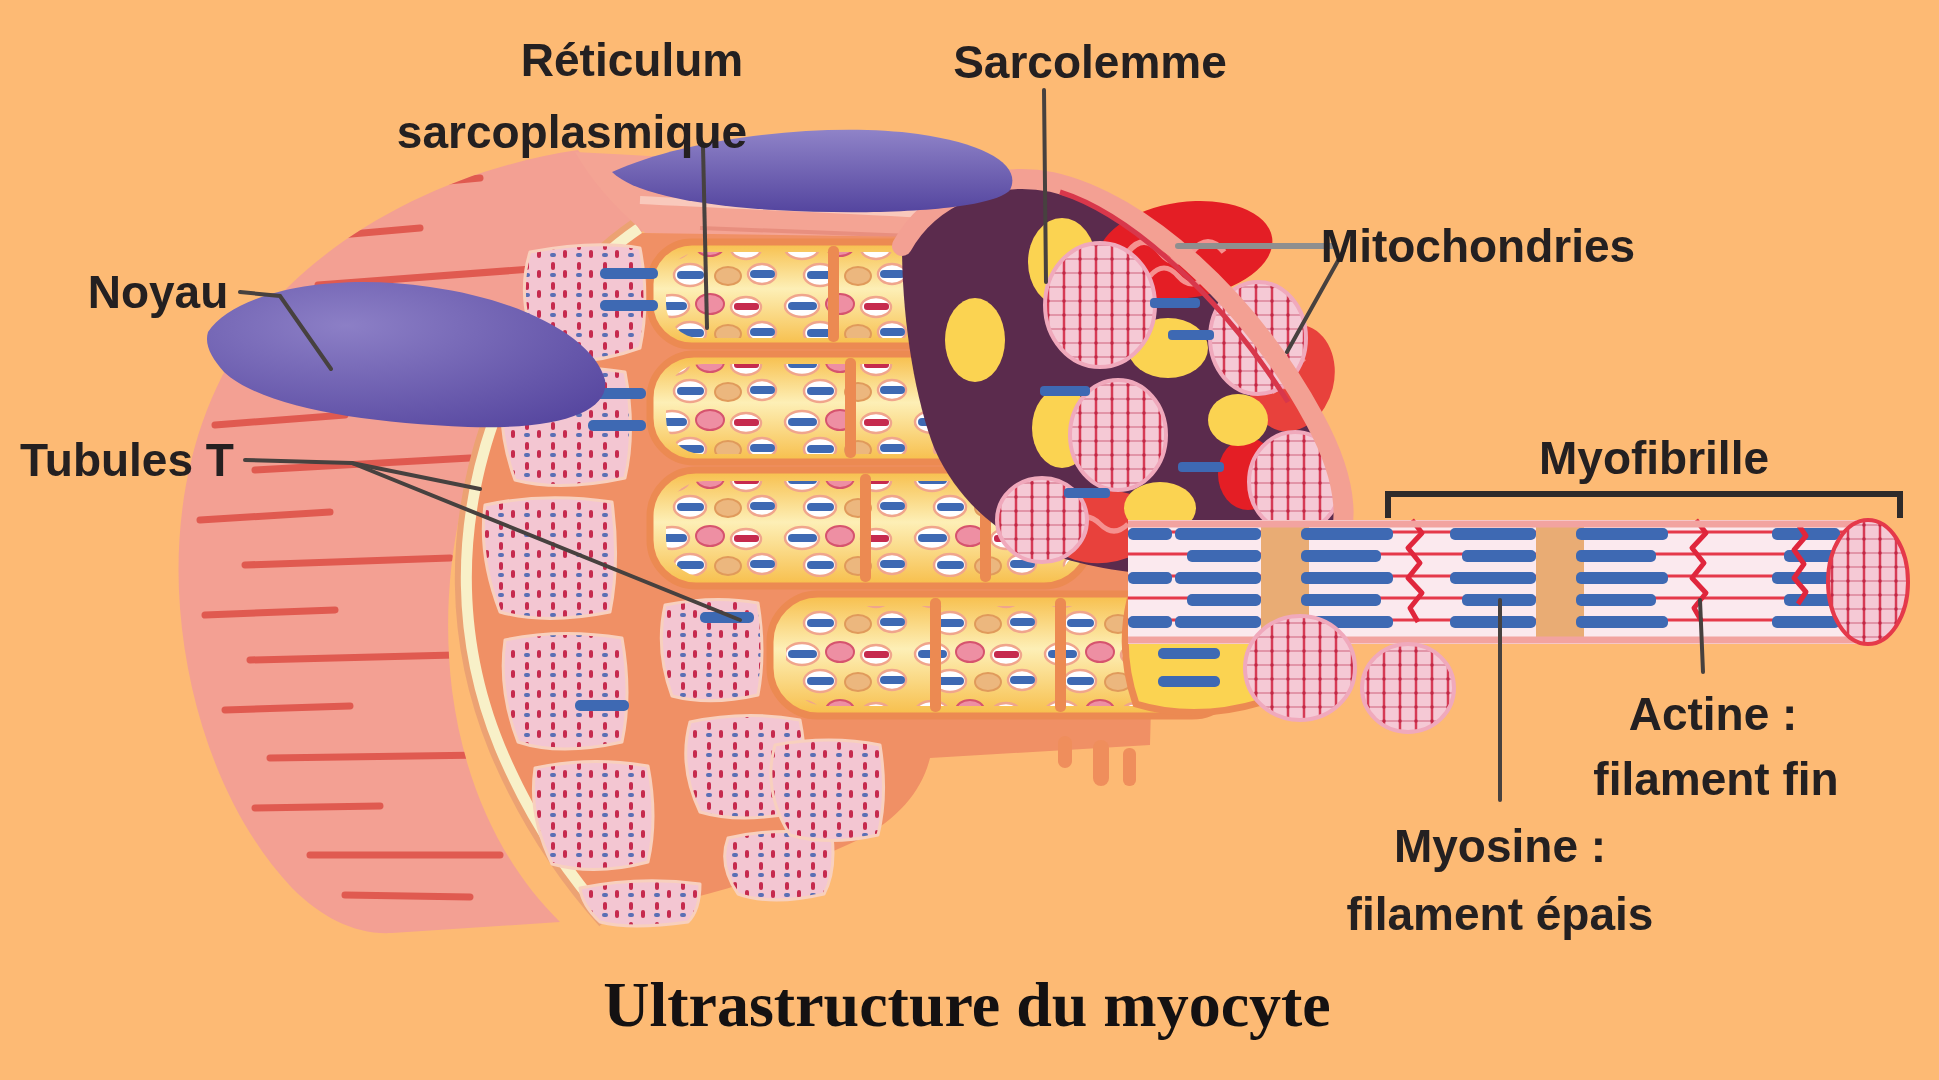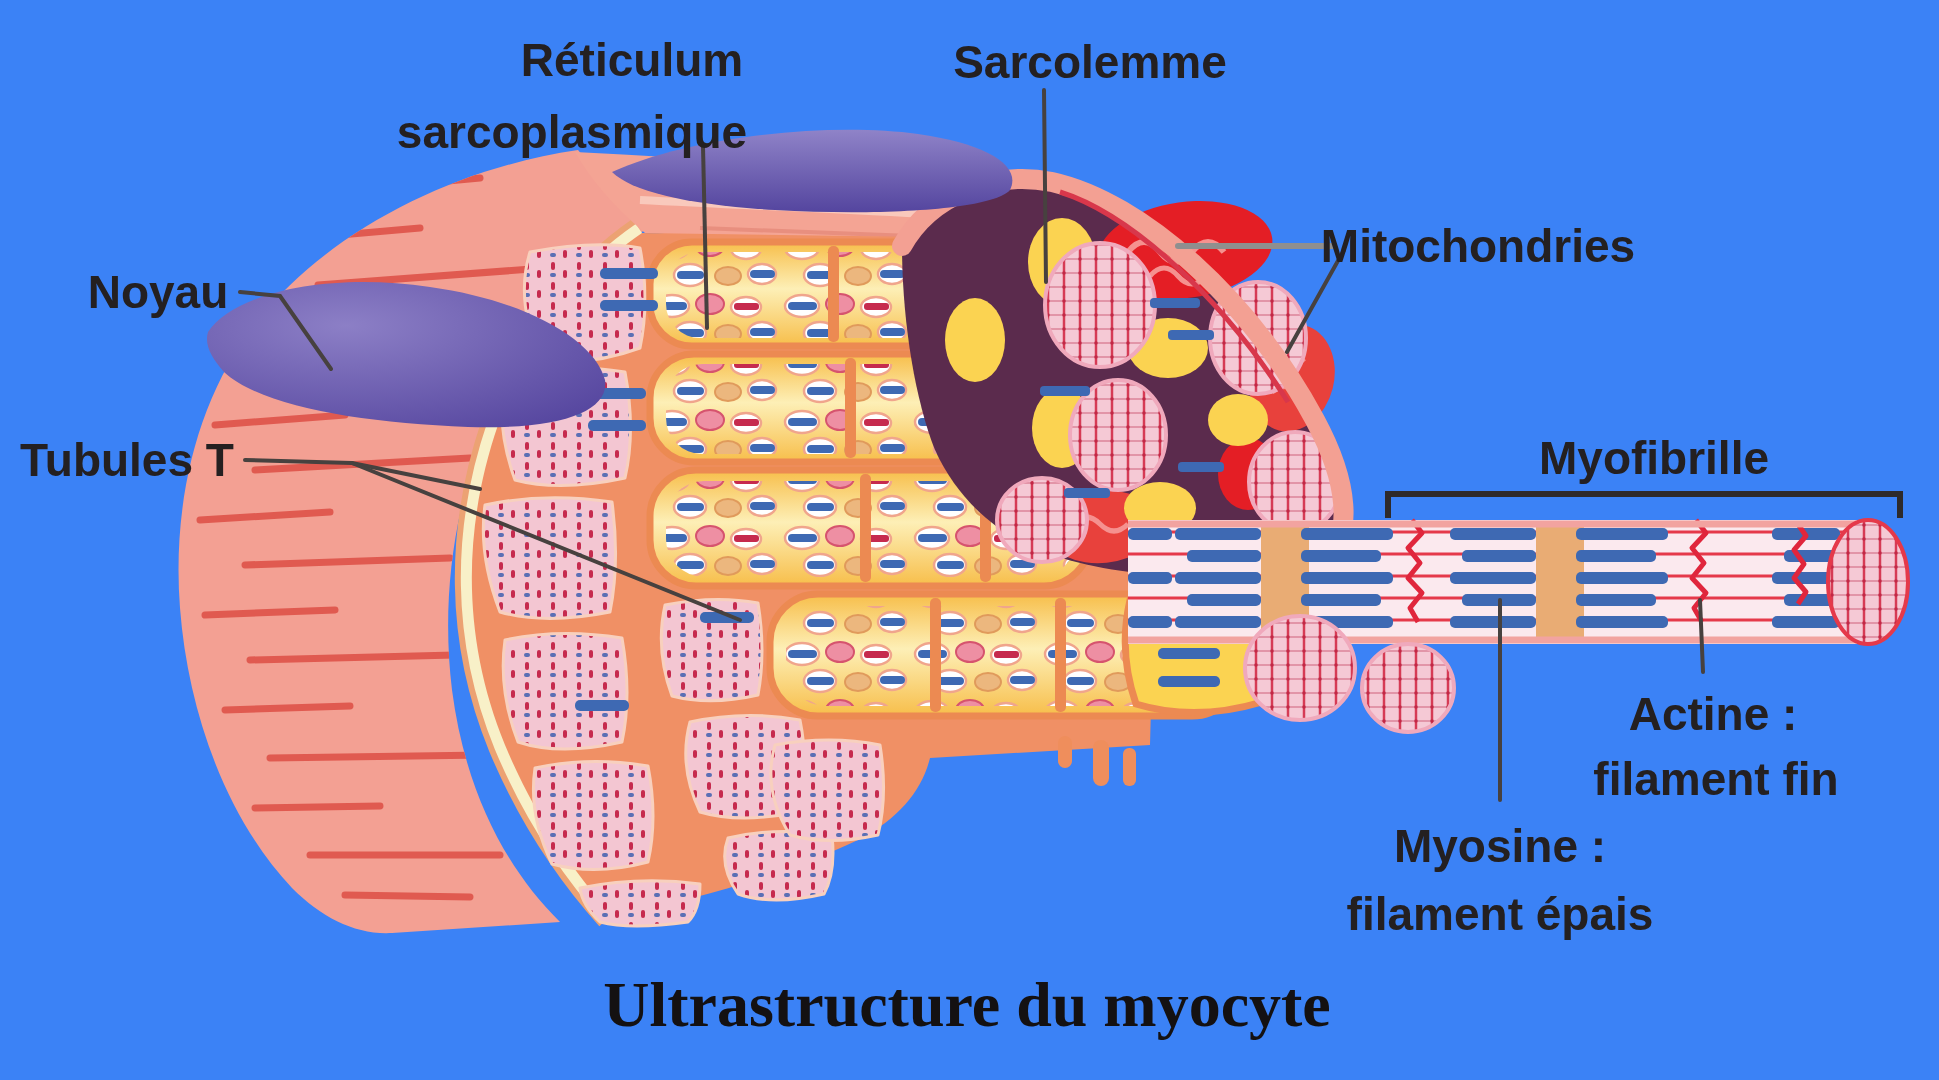--- a/index.html
+++ b/index.html
@@ -1,16 +1,16 @@
 <!DOCTYPE html>
 <html><head>
 <meta charset="utf-8">
 <style>
   html,body{margin:0;padding:0;background:#ffffff;}
-  .stage{position:relative;width:1939px;height:1080px;background:#3b82f6;overflow:hidden;
+  .stage{position:relative;width:1939px;height:1080px;background:#fdba74;overflow:hidden;
          font-family:"Liberation Sans", sans-serif;}
   svg{position:absolute;left:0;top:0;}
   text.lbl{font-family:"Liberation Sans", sans-serif;font-size:46px;font-weight:600;fill:#242021;}
   text.ttl{font-family:"Liberation Serif", serif;font-size:64px;font-weight:bold;fill:#141112;}
 </style>
 </head>
 <body>
 
 <div class="stage">
 <svg width="1939" height="1080" viewBox="0 0 1939 1080">

